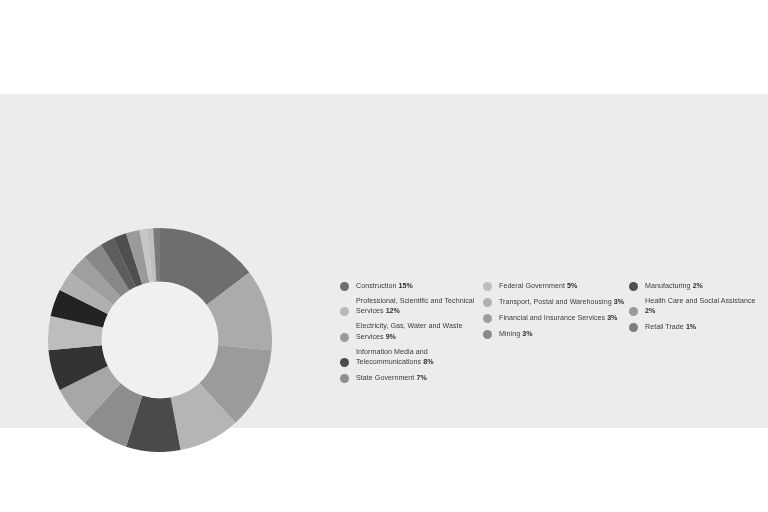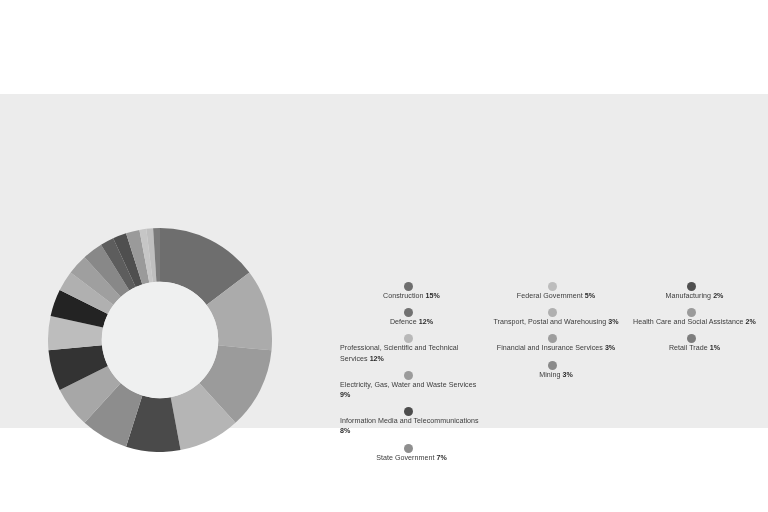--- a/index.html
+++ b/index.html
@@ -51,22 +51,22 @@
   }
   .legend-col {
     display: flex;
     flex-direction: column;
   }
   .legend-col.col-1 { width: 143px; }
   .legend-col.col-2 { width: 146px; }
   .legend-col.col-3 { width: 131px; }
   .legend-item {
     display: flex;
-    flex-direction: column;
-    align-items: center;
+    flex-direction: row;
+    align-items: flex-end;
     margin-bottom: 5px;
   }
   .legend-dot {
     flex: 0 0 auto;
     width: 9px;
     height: 9px;
     border-radius: 50%;
     margin-top: 2px;
     margin-right: 7px;
   }
@@ -154,24 +154,20 @@
       </svg>
     </div>
 
     <div id="legend">
         <div class="legend-col col-1">
           <div class="legend-item">
             <span class="legend-dot" style="background: rgb(110, 110, 110);"></span>
             <span class="legend-text">Construction <b>15%</b></span>
           </div>
           <div class="legend-item">
-            <span class="legend-dot" style="background: rgb(114, 114, 114);"></span>
-            <span class="legend-text">Defence <b>12%</b></span>
-          </div>
-          <div class="legend-item">
             <span class="legend-dot" style="background: rgb(184, 184, 184);"></span>
             <span class="legend-text">Professional, Scientific and Technical Services <b>12%</b></span>
           </div>
           <div class="legend-item">
             <span class="legend-dot" style="background: rgb(155, 155, 155);"></span>
             <span class="legend-text">Electricity, Gas, Water and Waste Services <b>9%</b></span>
           </div>
           <div class="legend-item">
             <span class="legend-dot" style="background: rgb(76, 76, 76);"></span>
             <span class="legend-text">Information Media and Telecommunications <b>8%</b></span>

